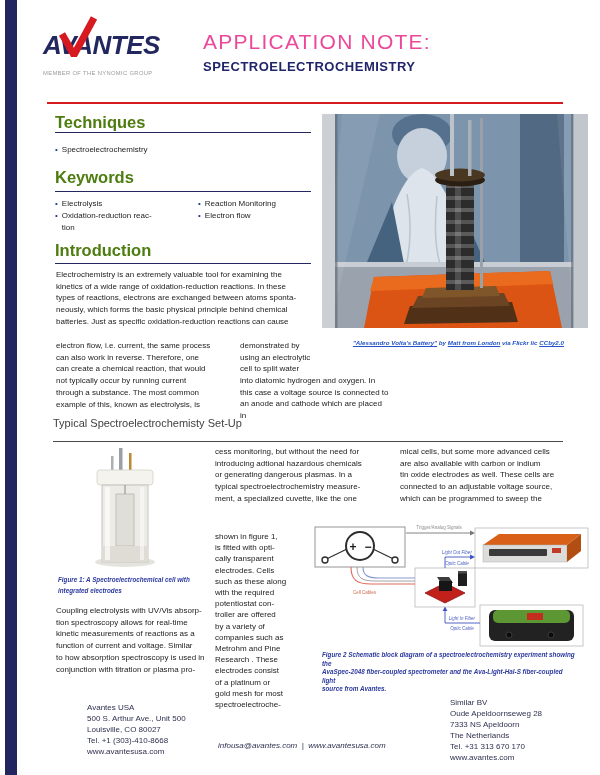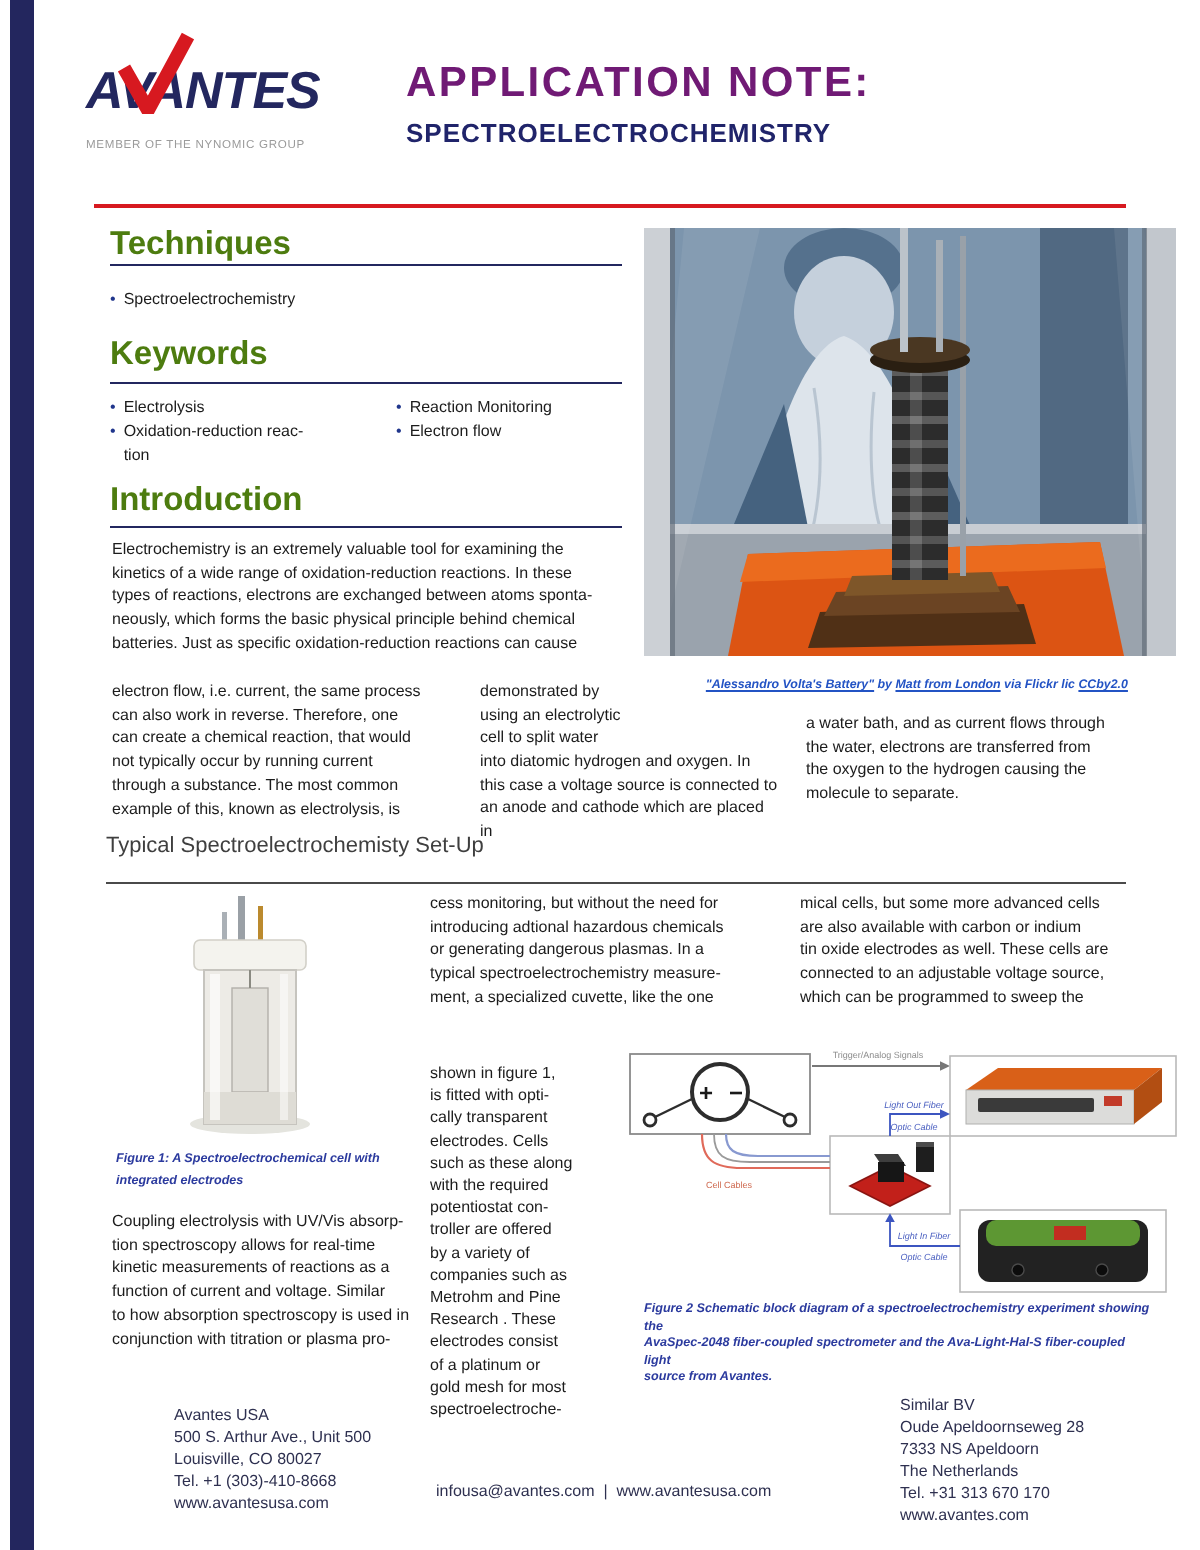--- a/index.html
+++ b/index.html
@@ -3,39 +3,39 @@
 <meta charset="utf-8">
 <style>
   html,body{margin:0;padding:0;background:#ffffff;}
   .page{position:relative;width:600px;height:775px;background:#ffffff;
         font-family:"Liberation Sans",sans-serif;overflow:hidden;}
   .abs{position:absolute;}
   .leftbar{left:5px;top:0;width:12px;height:775px;background:#23265e;}
   .logo-text{left:43px;top:30px;font-size:26px;font-weight:bold;font-style:italic;
              color:#23275f;letter-spacing:-0.5px;}
   .logo-tagline{left:43px;top:70px;font-size:5.8px;color:#9b9b9b;letter-spacing:0.35px;}
-  .title1{left:203px;top:30px;font-size:21px;color:#701a75;letter-spacing:1.2px;font-weight:bold;}
+  .title1{left:203px;top:30px;font-size:21px;color:#ec4899;letter-spacing:1.2px;}
   .title2{left:203px;top:59px;font-size:13px;font-weight:bold;color:#20246a;letter-spacing:0.5px;}
   .redline{left:47px;top:102px;width:516px;height:2px;background:#d71920;}
   .h-navy{font-size:16.5px;font-weight:bold;color:#4d7c0f;}
   .rule-n{height:1.3px;background:#23275f;}
   .rule-g{height:1px;background:#4a4a4a;}
   .setup-h{font-size:11px;color:#3f3f3f;}
   .body-txt{white-space:pre-line;font-size:8px;line-height:11.7px;color:#1c1c1c;}
   .tight{line-height:11.2px;margin-top:28px;}
   .blt{display:flex;font-size:8px;line-height:11.7px;color:#1c1c1c;white-space:pre-line;}
   .blt::before{content:"\2022";color:#20368c;margin-right:4px;font-size:8px;}
   .figcap{white-space:pre-line;font-size:6.3px;line-height:11px;font-weight:bold;
           font-style:italic;color:#2b3a9e;}
   .cap2{line-height:8.6px;}
   .volta-cap{font-size:6.2px;font-weight:bold;font-style:italic;color:#2353c4;
              text-align:center;white-space:pre;}
   .volta-cap .lnk{text-decoration:underline;}
   .footer-block{font-size:8px;line-height:11px;color:#2e3050;}
-  .contact{font-size:8px;color:#2e3050;white-space:pre;}
+  .contact{font-size:8px;color:#2e3050;white-space:pre;font-style:italic;}
   .lbl-blue{font-size:4.5px;fill:#4a5fc0;font-style:italic;}
   .lbl-grey{font-size:4.5px;fill:#8d8d8d;}
   .lbl-red{font-size:4.5px;fill:#cf6a50;}
 </style>
 </head>
 <body>
 
 <div class="page">
 
   <div class="abs leftbar"></div>
@@ -73,24 +73,20 @@
 cell to split water</div>
   <div class="abs body-txt" style="left:56px;top:340px;width:185px">electron flow, i.e. current, the same process
 can also work in reverse.  Therefore, one
 can create a chemical reaction, that would
 not typically occur by running current
 through a substance.  The most common
 example of this, known as electrolysis, is</div>
   <div class="abs body-txt" style="left:240px;top:375px;width:150px">into diatomic hydrogen and oxygen.  In
 this case a voltage source is connected to
 an anode and cathode which are placed in</div>
-  <div class="abs body-txt" style="left:403px;top:356px;width:195px">a water bath, and as current flows through
-the water, electrons are transferred from
-the oxygen to the hydrogen causing the
-molecule to separate.</div>
 
   <svg class="abs" style="left:322px;top:114px" width="266" height="214" viewBox="0 0 266 214">
     <rect width="266" height="214" fill="#7c95ad"></rect>
     <rect x="198" width="44" height="214" fill="#516982"></rect>
     <ellipse cx="100" cy="20" rx="30" ry="20" fill="#55718d"></ellipse>
     <ellipse cx="100" cy="42" rx="25" ry="28" fill="#c5d0dc"></ellipse>
     <path d="M55,152 C68,88 85,58 100,54 C118,60 135,95 150,152 Z" fill="#dde4eb"></path>
     <path d="M40,160 L70,88 L84,160 Z" fill="#45627f"></path>
     <path d="M168,160 L138,92 L126,160 Z" fill="#45627f"></path>
     <path d="M85,80 C90,110 88,135 84,152" stroke="#a9b8c6" fill="none" stroke-width="1.5" opacity="0.7"></path>

